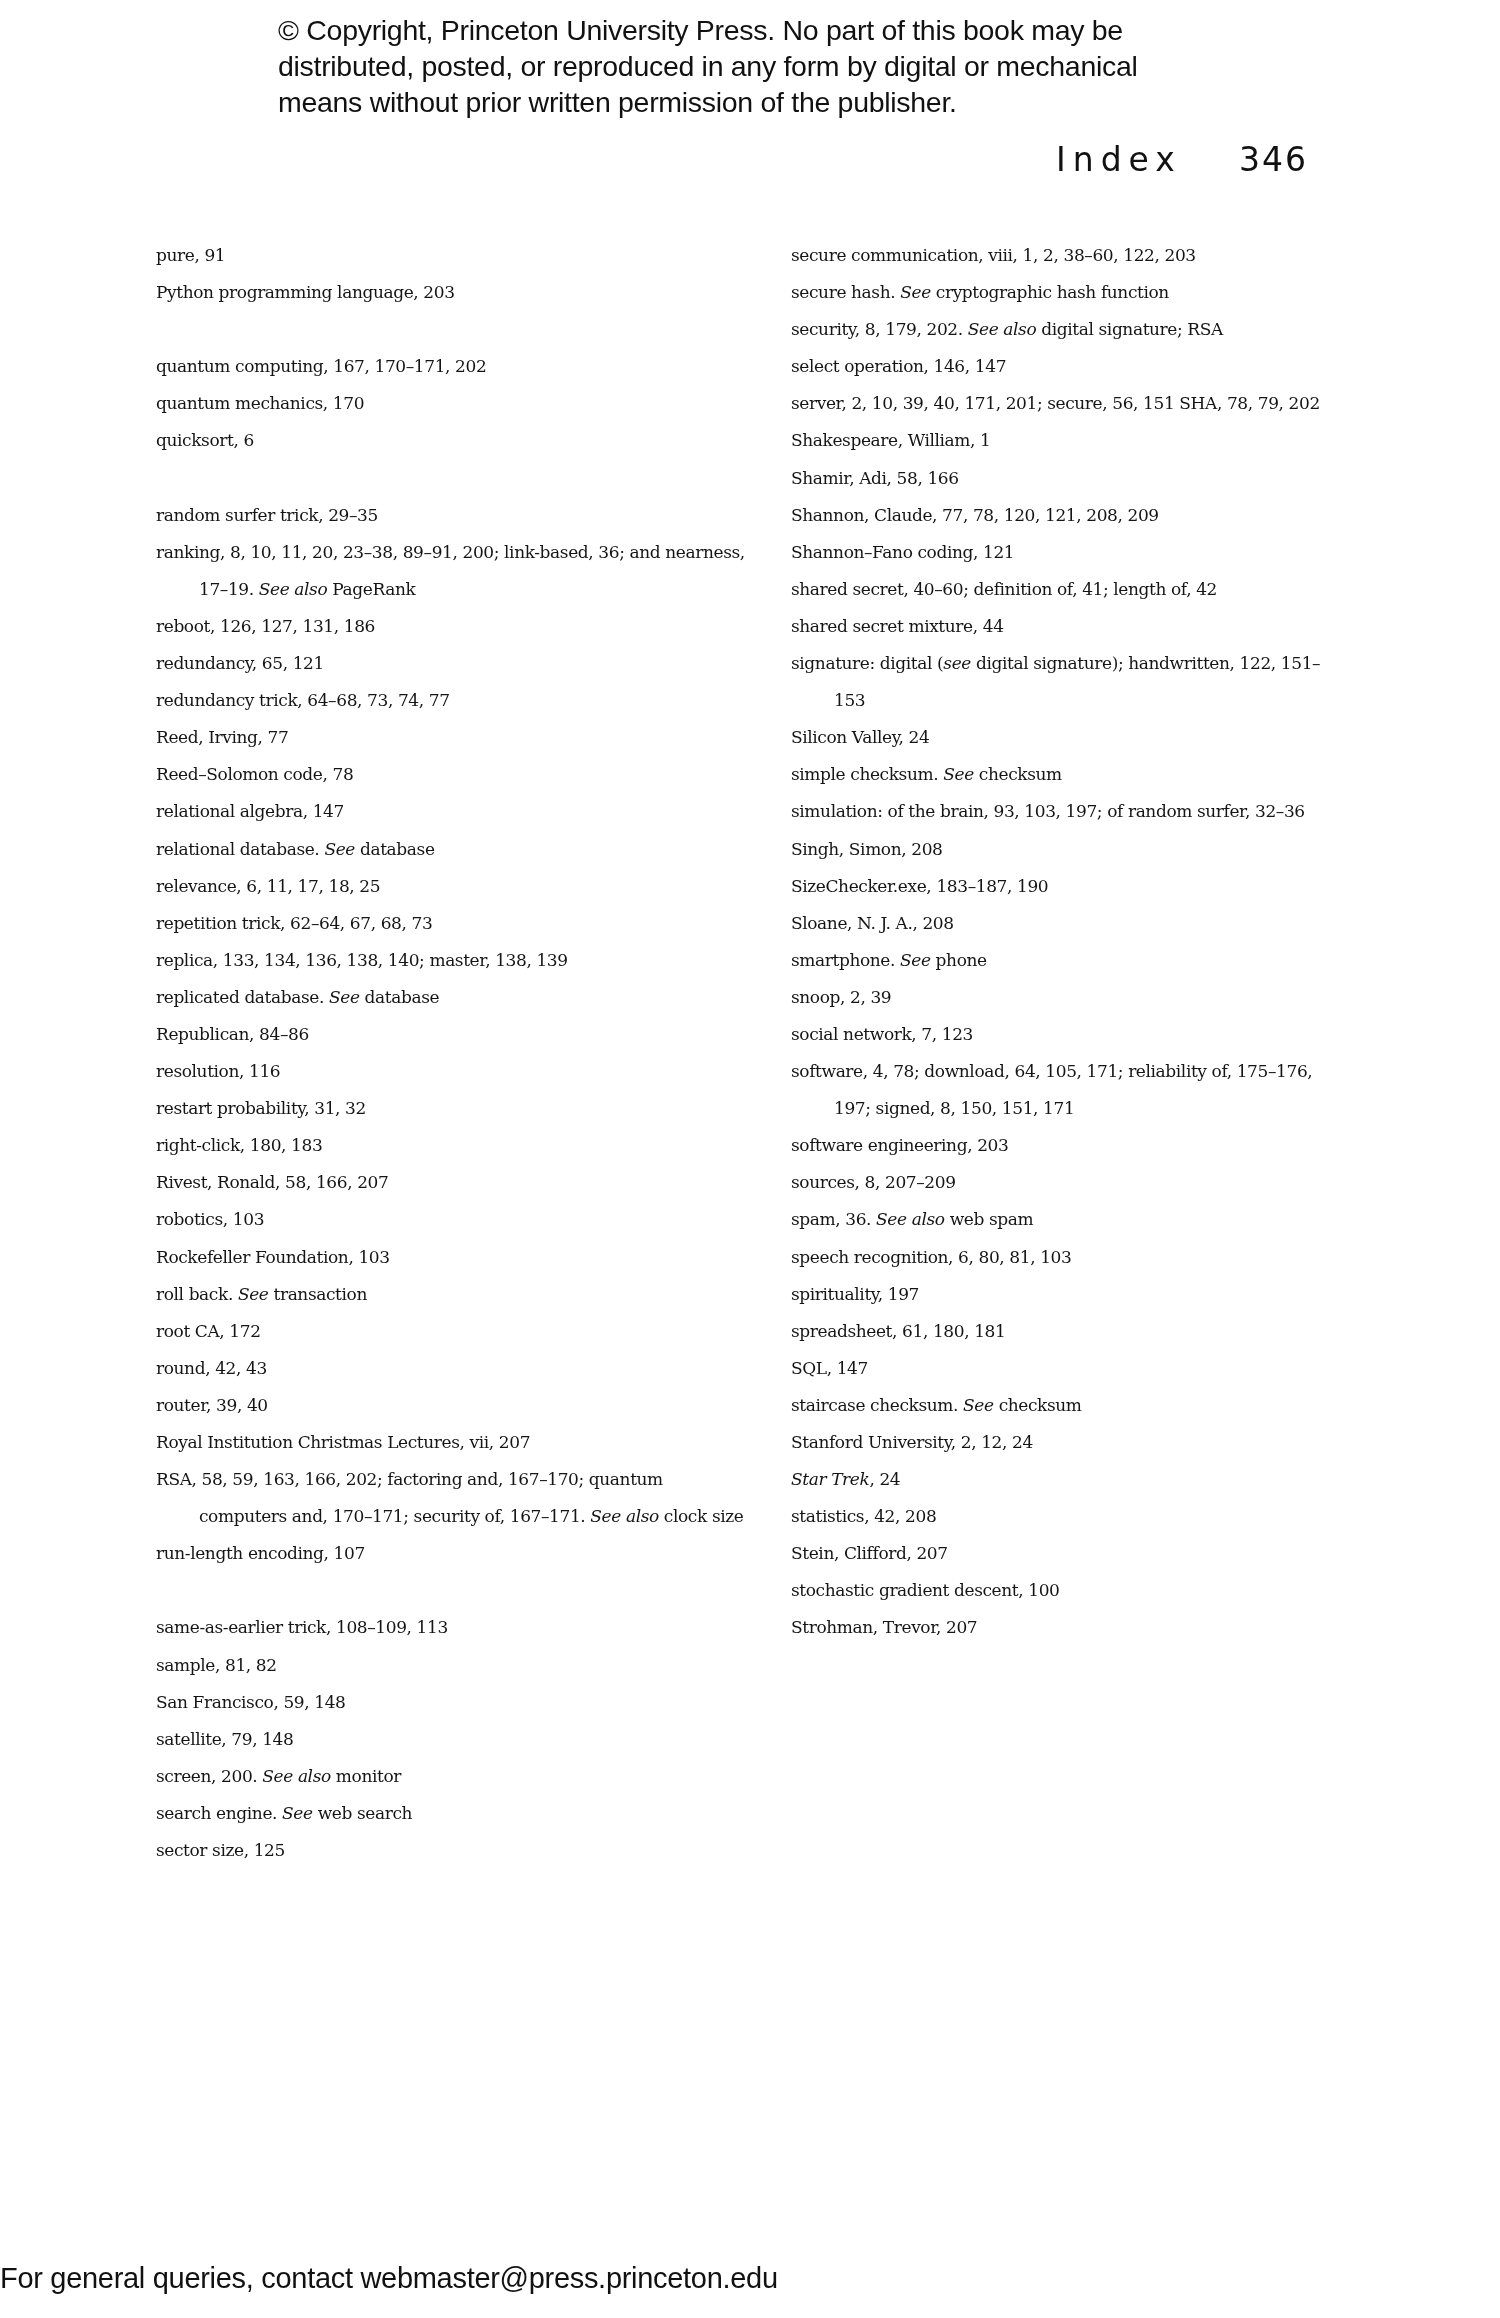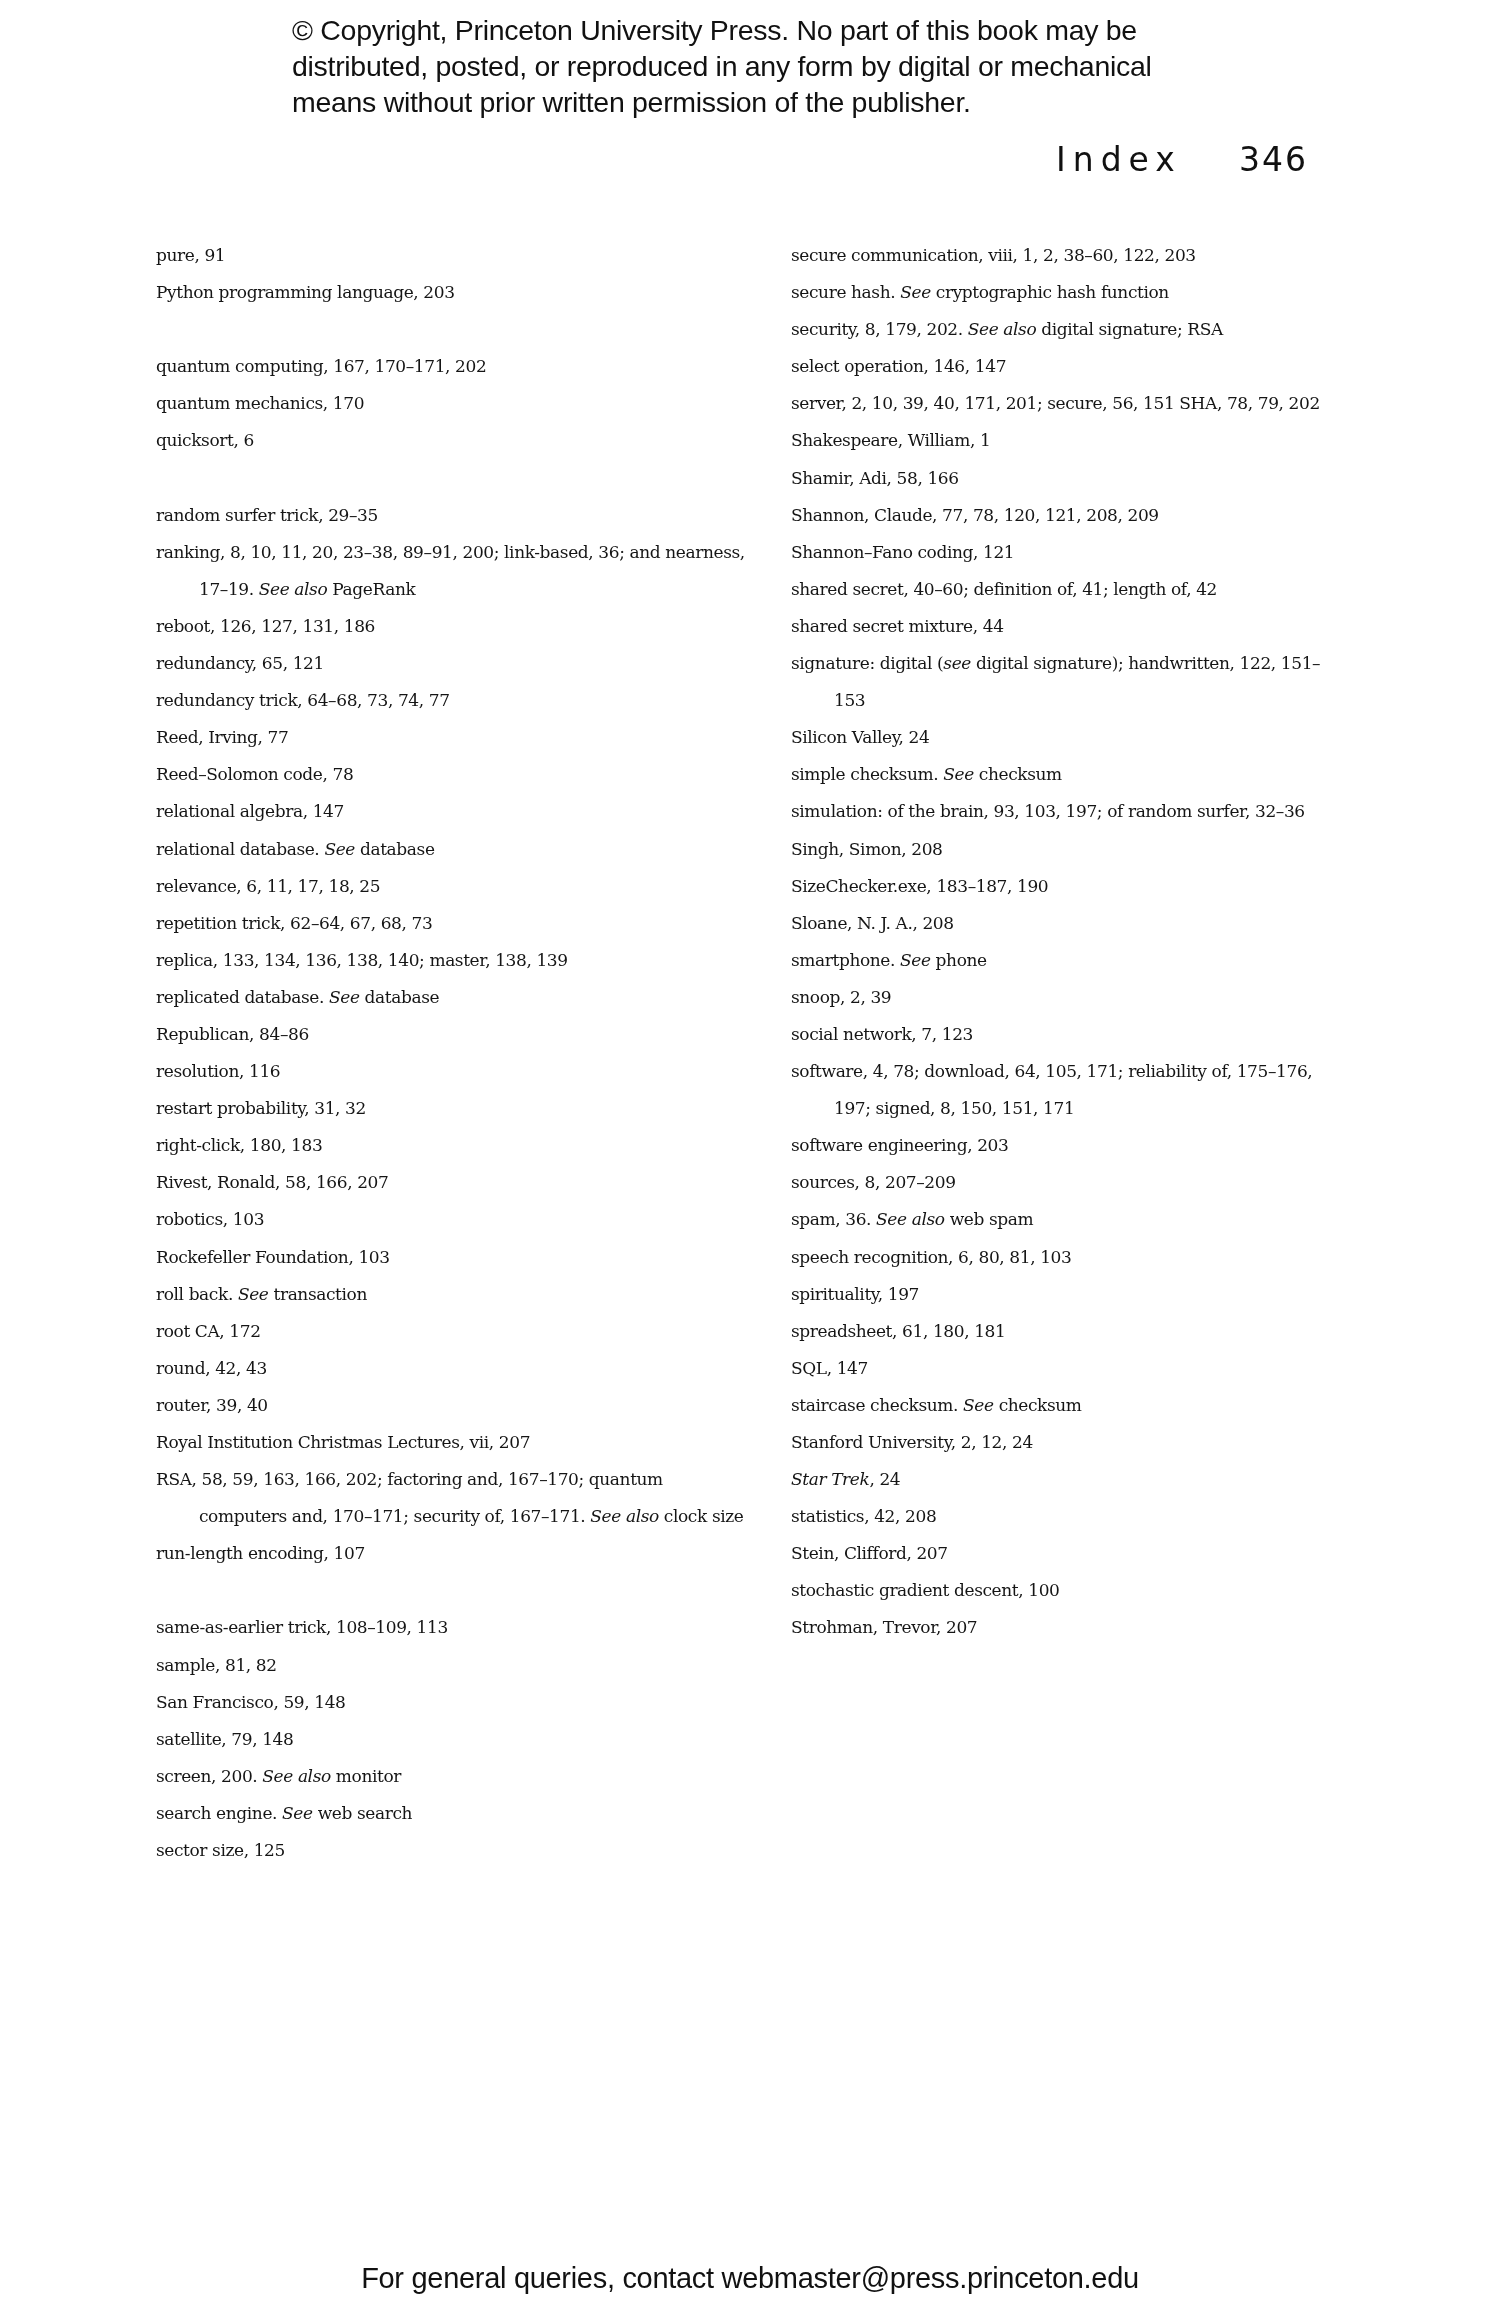--- a/index.html
+++ b/index.html
@@ -1,18 +1,18 @@
 <!DOCTYPE html>
 <html><head>
 <meta charset="utf-8">
 <style>
   html, body { margin: 0; padding: 0; background: #ffffff; }
   body { width: 1500px; height: 2318px; position: relative; overflow: hidden; color: #111; }
   .copyright {
-    position: absolute; left: 292px; top: 12px; width: 1000px;
+    position: absolute; left: 278px; top: 12px; width: 1000px;
     font-family: "Liberation Sans", sans-serif; font-size: 28.5px; line-height: 36px;
     letter-spacing: -0.3px; color: #111;
   }
   .copyright div { white-space: nowrap; }
   .running-head {
     position: absolute; left: 1048px; top: 140px; width: 260px; height: 50px;
     font-family: "DejaVu Sans", sans-serif; font-size: 33px; color: #111;
   }
   .running-head .label { position: absolute; left: 8px; top: 0; letter-spacing: 7px; }
   .running-head .num { position: absolute; right: 0; top: 0; letter-spacing: 2px; }
@@ -20,21 +20,21 @@
     position: absolute; top: 237px;
     font-family: "DejaVu Serif", serif; font-size: 17px; line-height: 37.1px;
     color: #151515; letter-spacing: -0.4px;
   }
   .col-left { left: 156px; width: 590px; }
   .col-right { left: 791px; width: 560px; }
   .entry { padding-left: 43px; text-indent: -43px; }
   .gap { height: 37.1px; }
   .entry i { font-style: italic; }
   .footer {
-    position: absolute; left: 0; top: 2262px; width: 1500px; text-align: center;
+    position: absolute; left: 0; top: 2262px; width: 1500px; text-align: left;
     font-family: "Liberation Sans", sans-serif; font-size: 29px; color: #111;
     letter-spacing: -0.3px;
   }
 </style>
 </head>
 <body>
 
 <div class="copyright">
   <div>© Copyright, Princeton University Press. No part of this book may be</div>
   <div>distributed, posted, or reproduced in any form by digital or mechanical</div>

